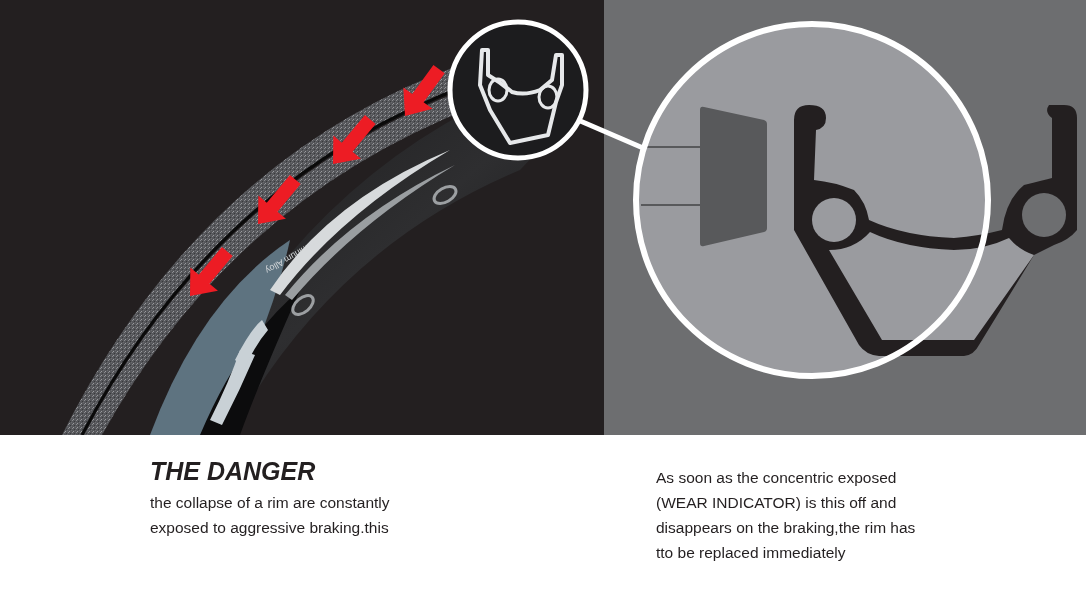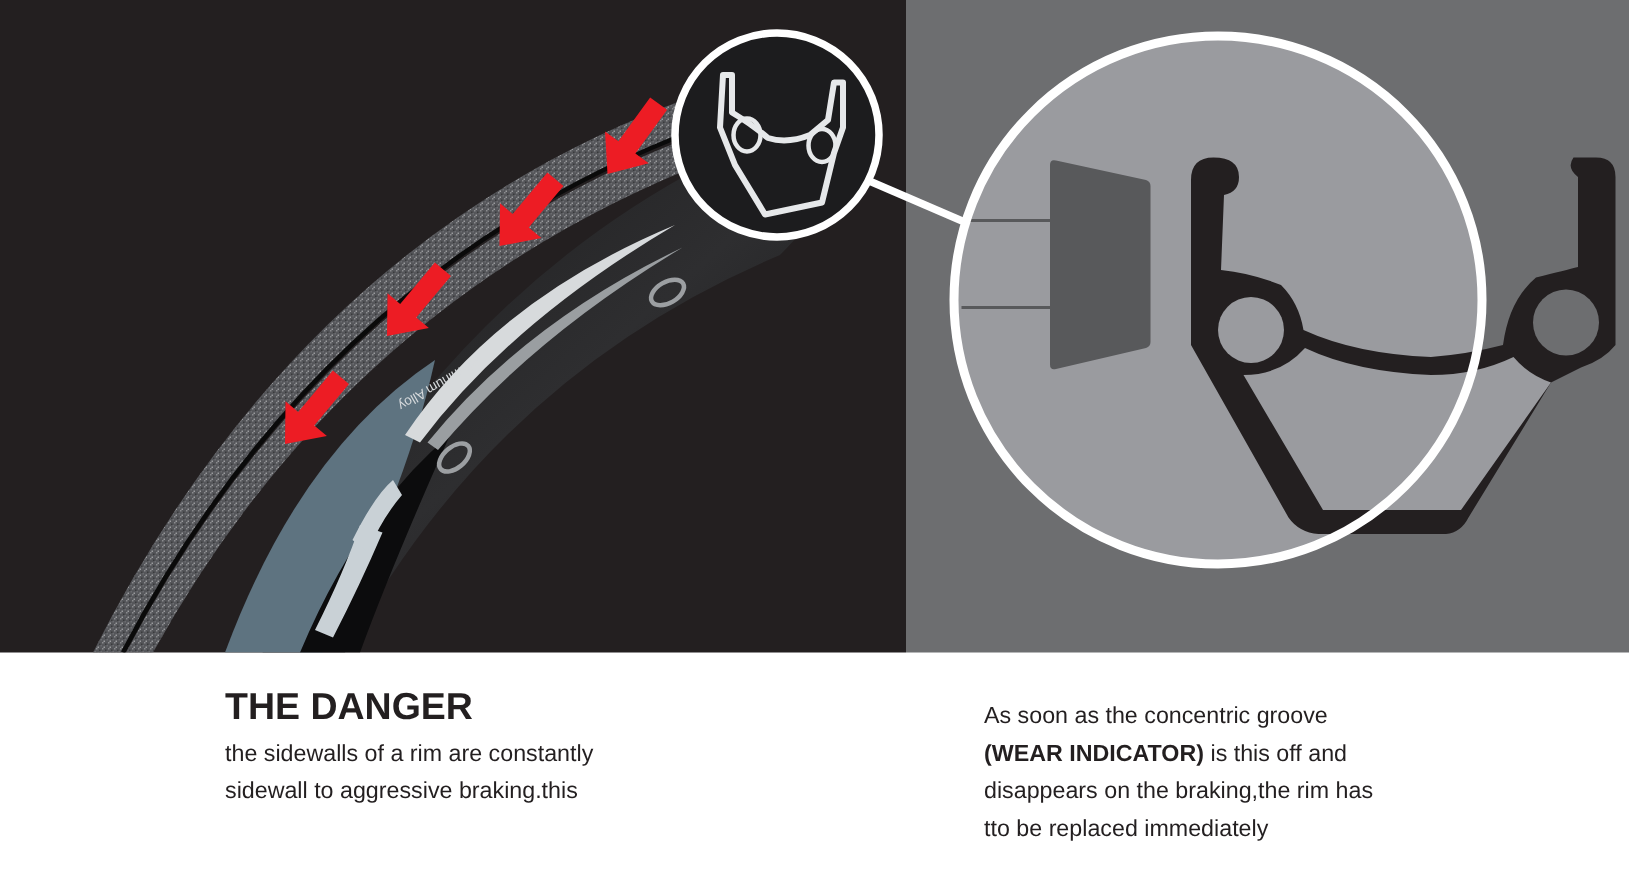--- a/index.html
+++ b/index.html
@@ -3,25 +3,25 @@
 <meta charset="utf-8">
 <style>
   html, body { margin:0; padding:0; }
   body { width:1086px; height:594px; overflow:hidden; background:#ffffff; position:relative; font-family:"Liberation Sans", sans-serif; }
   .panel-left { position:absolute; left:0; top:0; width:604px; height:435px; background:#231f20; overflow:hidden; }
   .panel-right { position:absolute; left:604px; top:0; width:482px; height:435px; background:#6d6e70; overflow:hidden; }
   .overlay { position:absolute; left:0; top:0; width:1086px; height:435px; pointer-events:none; }
   .section { position:absolute; color:#231f20; }
   .section-danger { left:150px; top:455px; width:360px; }
   .section-caution { left:656px; top:455px; width:360px; }
-  .section h2 { margin:0; font-size:25px; font-weight:bold; letter-spacing:0px; line-height:32px; color:#231f20; }
+  .section h2 { margin:0; font-size:25px; font-weight:bold; font-style:italic; letter-spacing:0px; line-height:32px; color:#231f20; }
   .section-danger .body { margin-top:3px; }
   .section-caution .body { margin-top:10px; }
   .body p { margin:0; font-size:15.5px; line-height:25px; color:#231f20; }
-  .body strong { font-weight:bold; }
+  .body strong { font-weight:normal; }
 </style>
 </head>
 <body>
 
 <div class="panel-left">
   <svg width="604" height="435" viewBox="0 0 604 435">
     <defs>
       <pattern id="grain" width="4" height="4" patternUnits="userSpaceOnUse">
         <rect width="4" height="4" fill="#55565a"></rect>
         <rect x="0" y="0" width="1" height="1" fill="#8a8b8e"></rect>
@@ -105,25 +105,25 @@
   </svg>
 </div>
 
 <svg class="overlay" width="1086" height="435">
   <line x1="578" y1="120" x2="643" y2="148" stroke="#ffffff" stroke-width="5"></line>
 </svg>
 
 <div class="section section-danger">
   <h2>THE DANGER</h2>
   <div class="body">
-    <p>the sidewalls of a rim are constantly</p>
-    <p>sidewall to aggressive braking.this</p>
+    <p>the collapse of a rim are constantly</p>
+    <p>exposed to aggressive braking.this</p>
   </div>
 </div>
 
 <div class="section section-caution">
   <div class="body">
-    <p>As soon as the concentric groove</p>
+    <p>As soon as the concentric exposed</p>
     <p><strong>(WEAR INDICATOR)</strong><span> is this off and</span></p>
     <p>disappears on the braking,the rim has</p>
     <p>tto be replaced immediately</p>
   </div>
 </div>
 
 </body></html>

